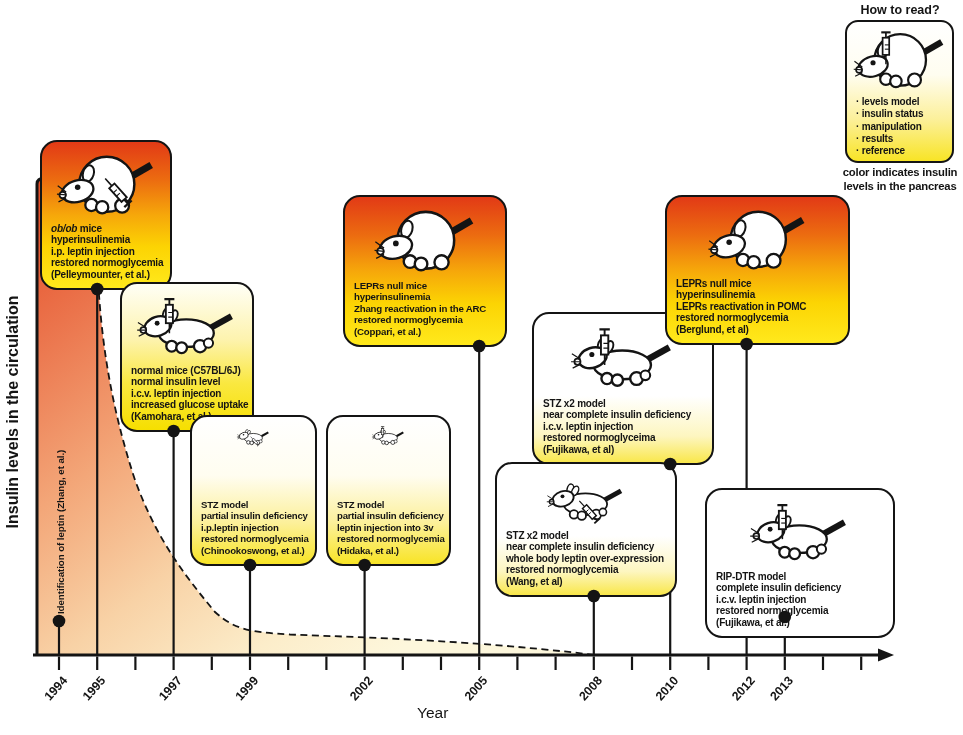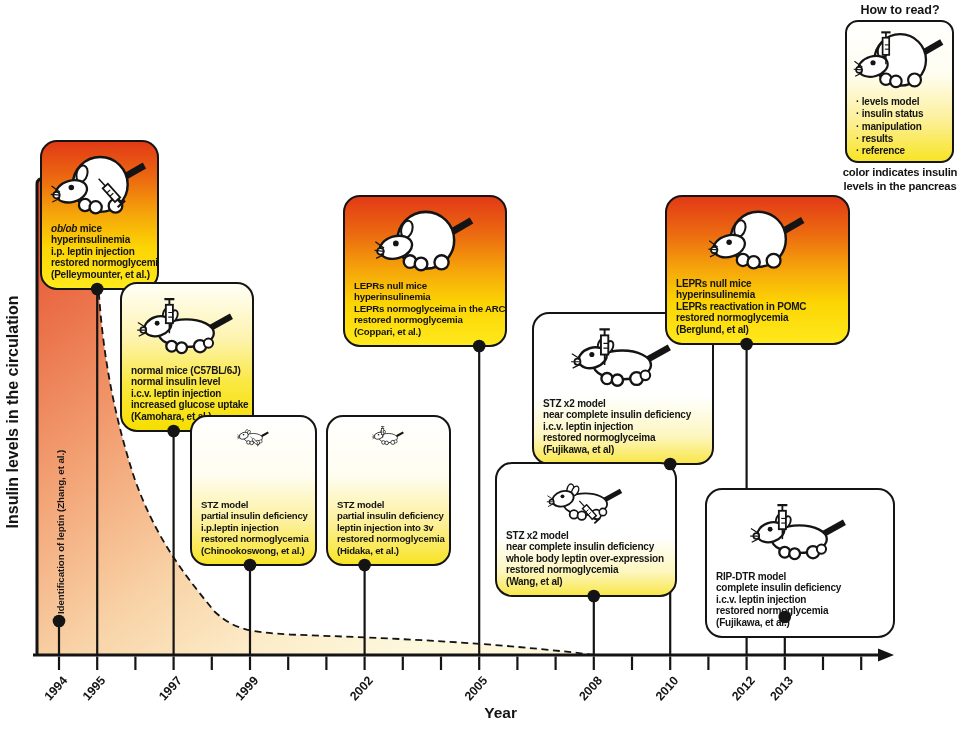--- a/index.html
+++ b/index.html
@@ -9,21 +9,21 @@
   svg.layer{position:absolute;left:0;top:0;width:963px;height:735px;}
   #base-layer{z-index:1;}
   #dot-layer{z-index:30;pointer-events:none;}
   .txt{position:absolute;z-index:20;}
   .title{left:190px;top:64px;width:552px;text-align:center;
          font-size:17.5px;font-weight:bold;letter-spacing:.1px;}
   .ylabel{left:4px;top:541px;width:258px;transform-origin:0 0;transform:rotate(-90deg);
           text-align:center;font-weight:bold;font-size:16px;}
   .zhang{left:55px;top:614px;width:178px;transform-origin:0 0;transform:rotate(-90deg);
          font-weight:bold;font-size:9.8px;letter-spacing:-.1px;}
-  .xlabel{left:417px;top:704px;width:100px;text-align:right;font-size:15.5px;font-weight:bold;}
+  .xlabel{left:417px;top:704px;width:100px;text-align:left;font-size:15.5px;font-weight:normal;}
   .howto{left:820px;top:3px;width:160px;text-align:center;font-size:12.5px;font-weight:bold;}
   .caption{left:814px;top:166px;width:172px;text-align:center;font-weight:bold;
            font-size:11.3px;line-height:13.6px;letter-spacing:-.2px;}
   .box{position:absolute;z-index:10;border:2.6px solid #141414;border-radius:17px;
        display:flex;flex-direction:column;overflow:hidden;}
   .level-high{background:linear-gradient(180deg,#e23a16 0%,#ec6c10 26%,#f6a70a 50%,#fcd403 72%,#ffe91c 100%);}
   .level-normal{background:linear-gradient(180deg,#fffff6 0%,#fdf3ae 38%,#fae840 68%,#f6df00 100%);}
   .level-partial{background:linear-gradient(180deg,#ffffff 0%,#fffdf0 40%,#fcf09a 72%,#f8e426 100%);gap:48px;}
   .level-near{background:linear-gradient(180deg,#ffffff 0%,#ffffff 55%,#fdf6c0 82%,#f9e74a 100%);margin-left:12px;}
   .level-none{background:#ffffff;}
@@ -141,21 +141,21 @@
         <div class="legend-item">results</div>
         <div class="legend-item">reference</div>
       </div>
   </div>
   <div class="txt caption">
     <div>color indicates insulin</div>
     <div>levels in the pancreas</div>
   </div>
 
   <div id="boxes">
-      <div class="box level-high" style="left: 40px; top: 140px; width: 119px; height: 150px;">
+      <div class="box level-high" style="left: 40px; top: 140px; width: 132px; height: 150px;">
         <div class="mouse-wrap">
           <svg viewBox="0 0 130 92" xmlns="http://www.w3.org/2000/svg" preserveAspectRatio="xMidYMax meet">
             <line x1="98" y1="36" x2="124" y2="21" stroke="#141414" stroke-width="9"></line>
             <circle cx="66" cy="46" r="36" fill="#fff" stroke="#141414" stroke-width="3.2"></circle>
             <circle cx="86" cy="74" r="9" fill="#fff" stroke="#141414" stroke-width="3"></circle>
             <circle cx="46" cy="73" r="8" fill="#fff" stroke="#141414" stroke-width="3"></circle>
             <circle cx="60" cy="76" r="8" fill="#fff" stroke="#141414" stroke-width="3"></circle>
             <ellipse cx="42" cy="32" rx="7" ry="11" transform="rotate(16 42 32)" fill="#fff" stroke="#141414" stroke-width="2.6"></ellipse>
             <ellipse cx="28" cy="55" rx="21" ry="14" transform="rotate(-16 28 55)" fill="#fff" stroke="#141414" stroke-width="3"></ellipse>
             <circle cx="28" cy="50" r="3.6" fill="#141414"></circle>
@@ -289,21 +289,21 @@
             <ellipse cx="42" cy="32" rx="7" ry="11" transform="rotate(16 42 32)" fill="#fff" stroke="#141414" stroke-width="2.6"></ellipse>
             <ellipse cx="28" cy="55" rx="21" ry="14" transform="rotate(-16 28 55)" fill="#fff" stroke="#141414" stroke-width="3"></ellipse>
             <circle cx="28" cy="50" r="3.6" fill="#141414"></circle>
             <circle cx="8.5" cy="60" r="4.2" fill="#fff" stroke="#141414" stroke-width="2.4"></circle>
             <path d="M13,56 L2,48 M13,60 L1,59 M13,64 L3,69" stroke="#141414" stroke-width="1.6" fill="none"></path>
           </svg>
         </div>
         <div class="box-text" style="font-size: 9.7px;">
           <div>LEPRs null mice</div>
           <div>hyperinsulinemia</div>
-          <div>LEPRs normoglyceima in the ARC</div>
+          <div>Zhang reactivation in the ARC</div>
           <div>restored normoglycemia</div>
           <div>(Coppari, et al.)</div>
         </div>
       </div>
       <div class="box level-near" style="left: 520px; top: 312px; width: 182px; height: 153px;">
         <div class="mouse-wrap">
           <svg viewBox="0 0 130 92" xmlns="http://www.w3.org/2000/svg" preserveAspectRatio="xMidYMax meet">
             <line x1="96" y1="48" x2="123" y2="33" stroke="#141414" stroke-width="8"></line>
             <ellipse cx="64" cy="55" rx="36" ry="18" fill="#fff" stroke="#141414" stroke-width="3"></ellipse>
             <circle cx="45" cy="72" r="7" fill="#fff" stroke="#141414" stroke-width="3"></circle>

